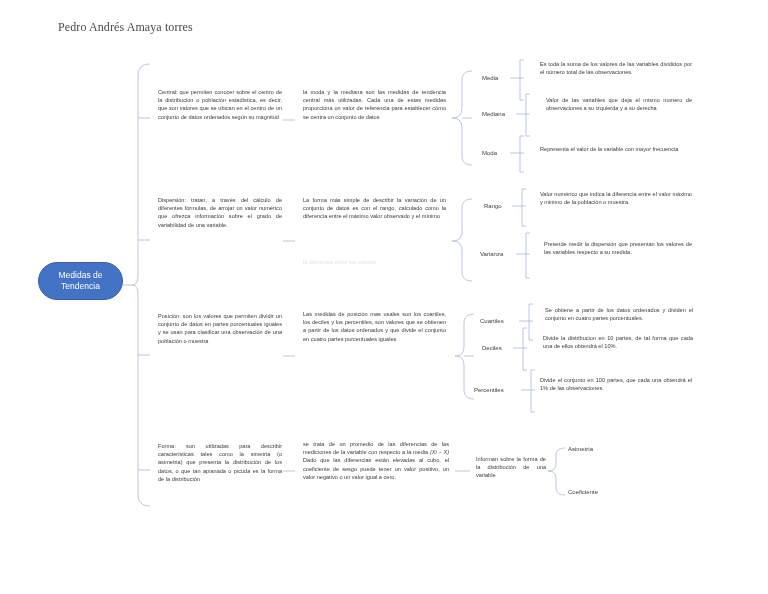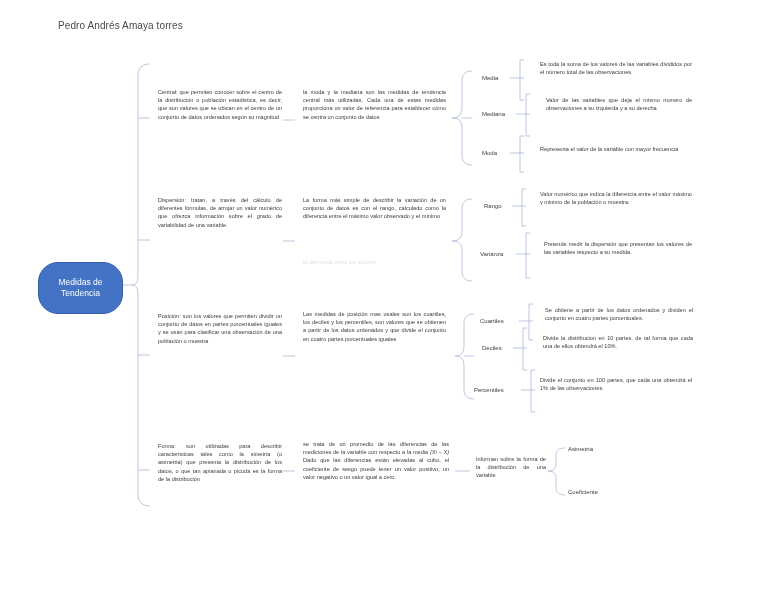--- a/index.html
+++ b/index.html
@@ -23,31 +23,32 @@
     left: 0;
     top: 0;
     width: 768px;
     height: 594px;
     pointer-events: none;
   }
   .doc-title {
     position: absolute;
     left: 58px;
     top: 20px;
-    font-size: 10px;
+    font-size: 12px;
     color: #4a4a4a;
     letter-spacing: 0.1px;
     white-space: nowrap;
+    font-family: Liberation Serif, serif;
   }
   .root-node {
     position: absolute;
     left: 38px;
     top: 262px;
     width: 85px;
-    height: 52px;
+    height: 38px;
     background: #4472c4;
     border: 1px solid #3560ac;
     border-radius: 20px;
     color: #ffffff;
     font-size: 8.5px;
     line-height: 11px;
     display: flex;
     align-items: center;
     justify-content: center;
     text-align: center;

